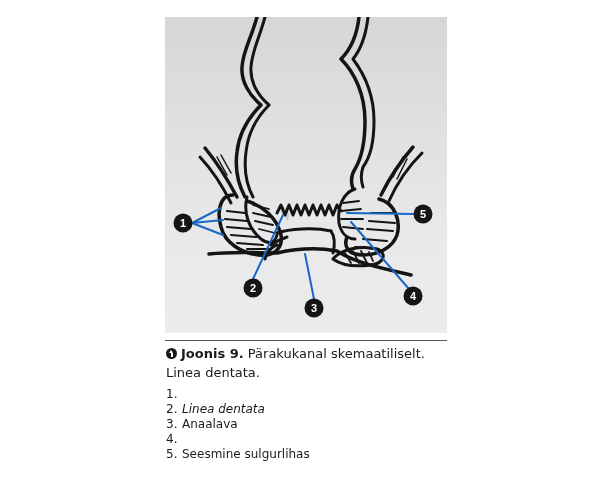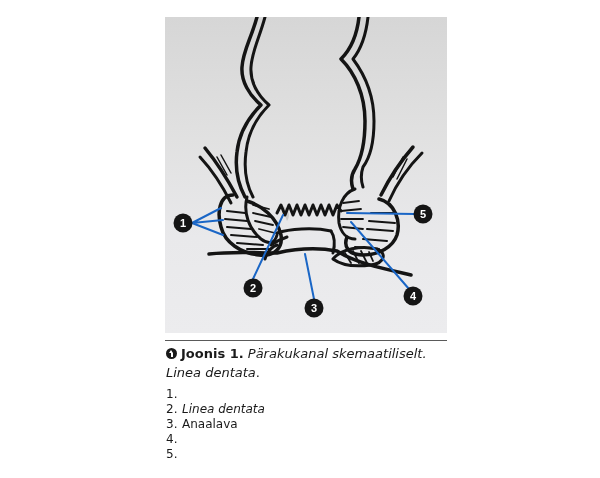--- a/index.html
+++ b/index.html
@@ -2,21 +2,21 @@
 <html><head>
 <meta charset="utf-8">
 <style>
   html, body { margin:0; padding:0; background:#ffffff; }
   body { width:600px; height:478px; position:relative; overflow:hidden; font-family:"DejaVu Sans", sans-serif; color:#1a1a1a; }
   .figure-img { position:absolute; left:165px; top:17px; width:282px; height:316px; background:linear-gradient(180deg,#d6d6d6 0%,#e0e0e0 35%,#e9e9eb 70%,#ececee 100%); overflow:hidden; }
   .figure-img svg { position:absolute; left:0; top:0; }
   .divider { position:absolute; left:165px; top:340px; width:282px; height:1px; background:#5a5a5a; }
   .caption { position:absolute; left:166px; top:344px; width:290px; font-size:13px; line-height:19px; }
   .caption .lead { font-weight:bold; }
-  .caption .it { font-style:italic; }
+  .caption .it { }
   .arrow-up { display:inline-block; width:11px; height:11px; border-radius:50%; background:#1a1a1a; position:relative; vertical-align:-1px; margin-right:4px; }
   .arrow-up::before { content:""; position:absolute; left:3px; top:2px; border-left:2.5px solid transparent; border-right:2.5px solid transparent; border-bottom:3px solid #fff; }
   .arrow-up::after { content:""; position:absolute; left:4.5px; top:4.5px; width:2px; height:4px; background:#fff; }
   .legend { position:absolute; left:166px; top:387px; margin:0; padding:0; list-style:none; font-size:12px; line-height:15px; }
   .legend li { display:flex; }
   .legend .num { width:16px; }
   .legend .it { font-style:italic; }
 </style>
 </head>
 <body>
@@ -86,21 +86,21 @@
         <text x="248" y="283">4</text>
         <text x="258" y="201">5</text>
       </g>
     </g>
   </svg>
 </div>
 
 <div class="divider"></div>
 
 <div class="caption">
-  <span class="arrow-up"></span><span class="lead">Joonis 1.</span>
+  <span class="arrow-up"></span><span class="lead">Joonis 9.</span>
   <span class="it">Pärakukanal skemaatiliselt.</span><br>
   <span class="it">Linea dentata</span><span>.</span>
 </div>
 
 <ul class="legend">
   <li>
       <span class="num">1.</span>
     </li>
   <li>
       <span class="num">2.</span>
@@ -108,14 +108,15 @@
     </li>
   <li>
       <span class="num">3.</span>
       <span>Anaalava</span>
     </li>
   <li>
       <span class="num">4.</span>
     </li>
   <li>
       <span class="num">5.</span>
+      <span>Seesmine sulgurlihas</span>
     </li>
 </ul>
 
 </body></html>

